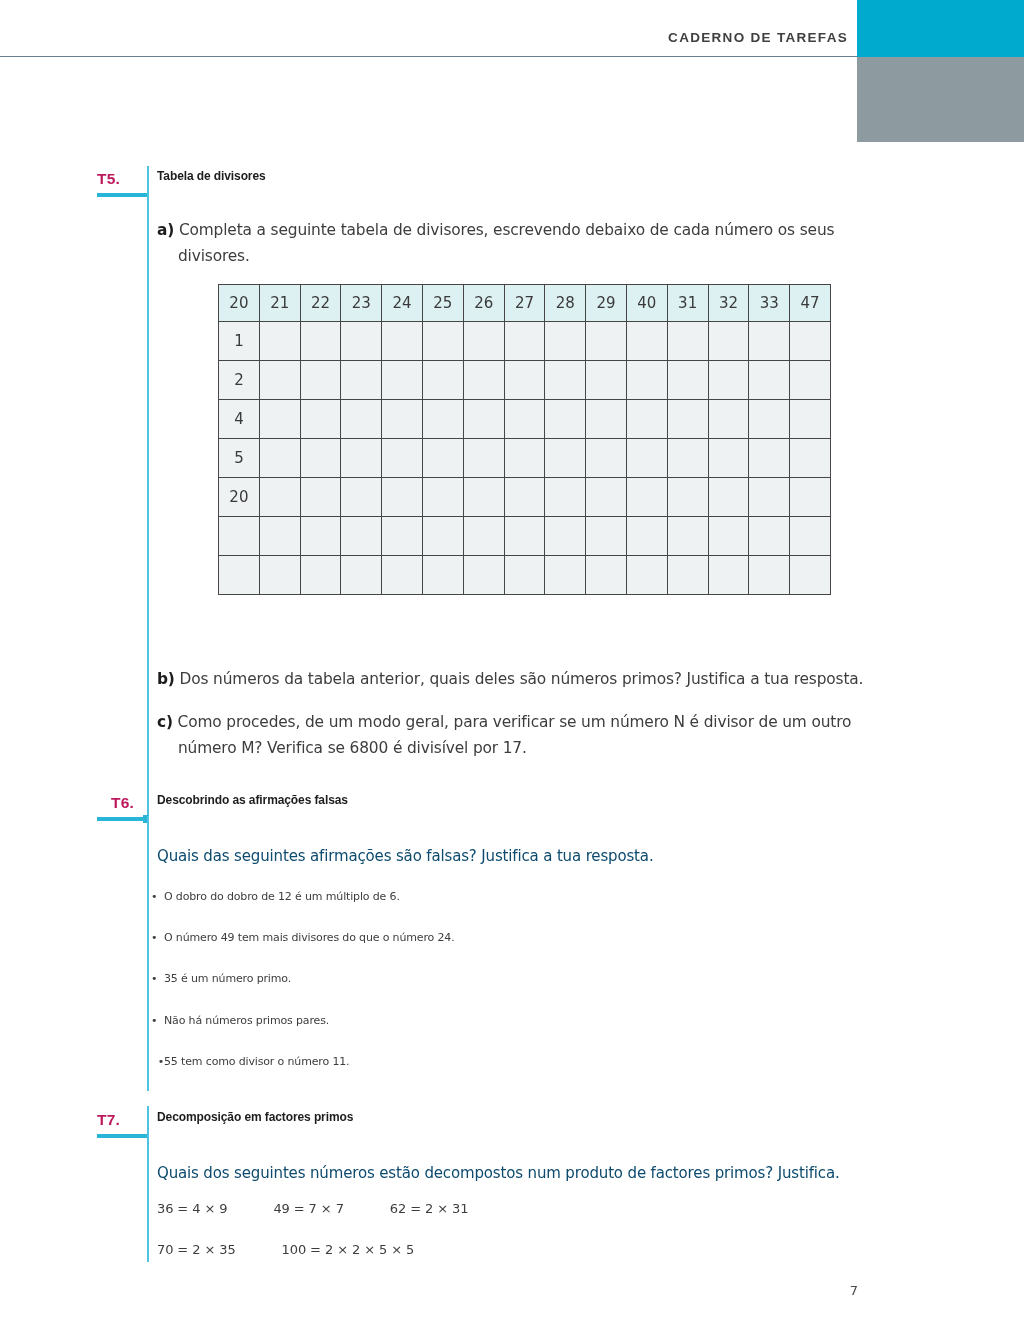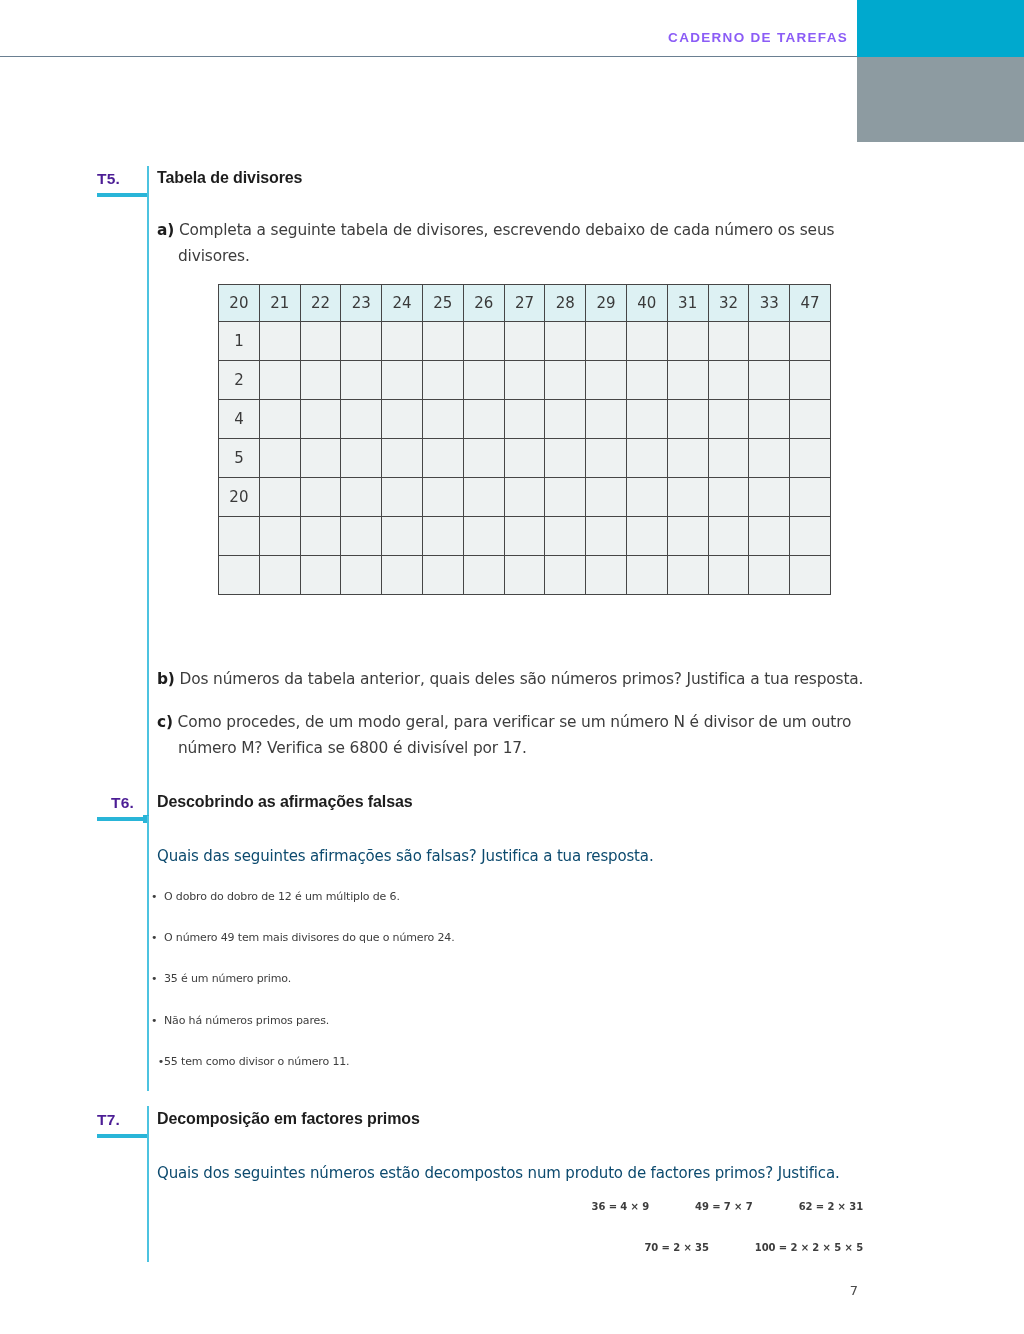--- a/index.html
+++ b/index.html
@@ -22,21 +22,21 @@
     left: 0; top: 0;
     width: 1024px; height: 57px;
   }
   #header-title {
     position: absolute;
     right: 176px;
     top: 30px;
     font-size: 13.5px;
     font-weight: 700;
     letter-spacing: 1.3px;
-    color: #8b5cf6;
+    color: #404040;
     white-space: nowrap;
     text-align: right;
     font-family: "Liberation Sans", sans-serif;
   }
   #header-cyan-block {
     position: absolute;
     left: 857px; top: 0;
     width: 167px; height: 57px;
     background: #00a9ce;
   }
@@ -54,21 +54,21 @@
   }
 
   
   .task-code {
     position: absolute;
     left: 97px;
     width: 52px;
     font-family: "Liberation Sans", sans-serif;
     font-size: 15.5px;
     font-weight: 700;
-    color: #4c1d95;
+    color: #be185d;
     letter-spacing: 0.2px;
   }
   .task-code-underline {
     position: absolute;
     left: 97px;
     width: 52px;
     height: 4px;
     background: #29b5d8;
   }
   .task-rail {
@@ -81,21 +81,21 @@
     position: absolute;
     left: 143px;
     width: 6px;
     background: #29b5d8;
   }
 
   .task-title {
     position: absolute;
     left: 157px;
     font-family: "Liberation Sans", sans-serif;
-    font-size: 16px;
+    font-size: 12px;
     font-weight: 700;
     color: #1d1d1d;
     letter-spacing: -0.1px;
   }
 
   
   .para {
     position: absolute;
     left: 157px;
     font-size: 15px;
@@ -131,25 +131,24 @@
     display: inline-block;
     width: 13px;
     color: #3d3d3d;
   }
 
   
   .eq-row {
     position: absolute;
     left: 157px;
     width: 706px;
-    text-align: right;
-    font-size: 10px;
+    text-align: left;
+    font-size: 13px;
     color: #3d3d3d;
     letter-spacing: -0.1px;
-    font-weight: bold;
   }
   .eq {
     display: inline-block;
     white-space: nowrap;
   }
 
   
   #divisor-table-wrap {
     position: absolute;
     left: 218px;

